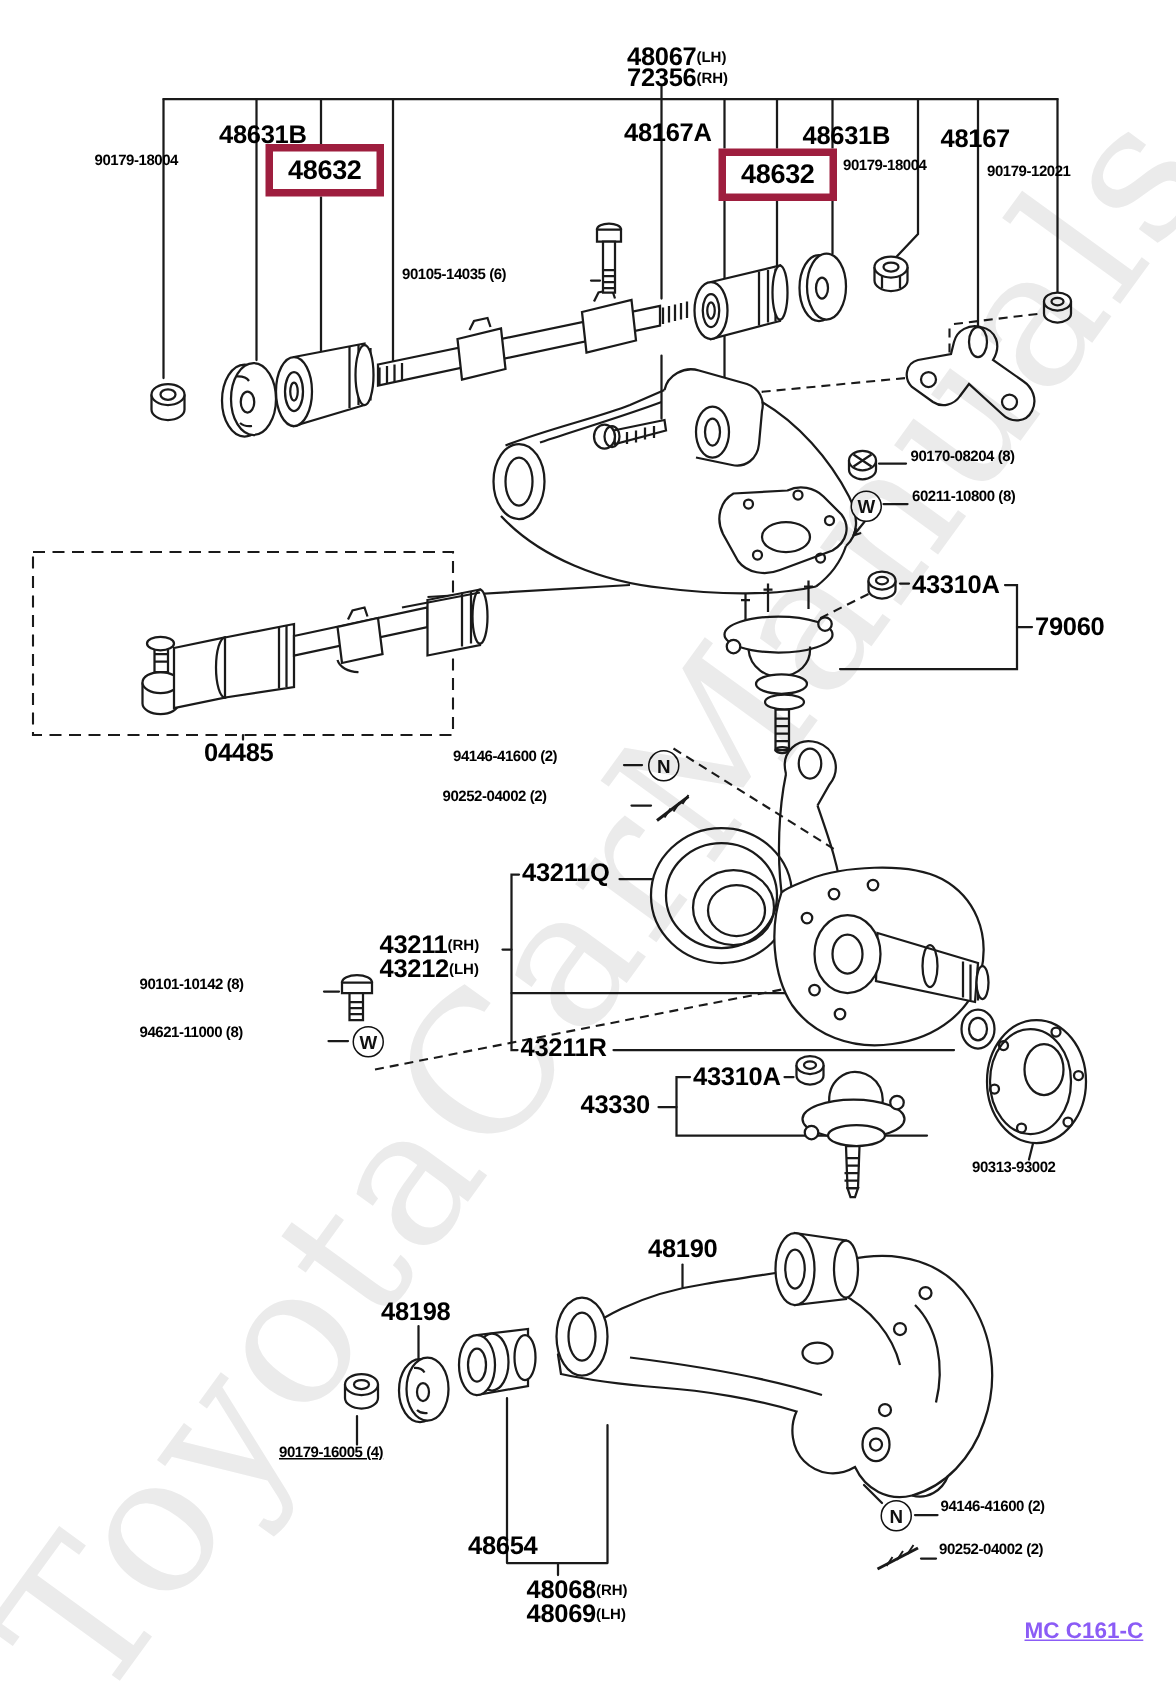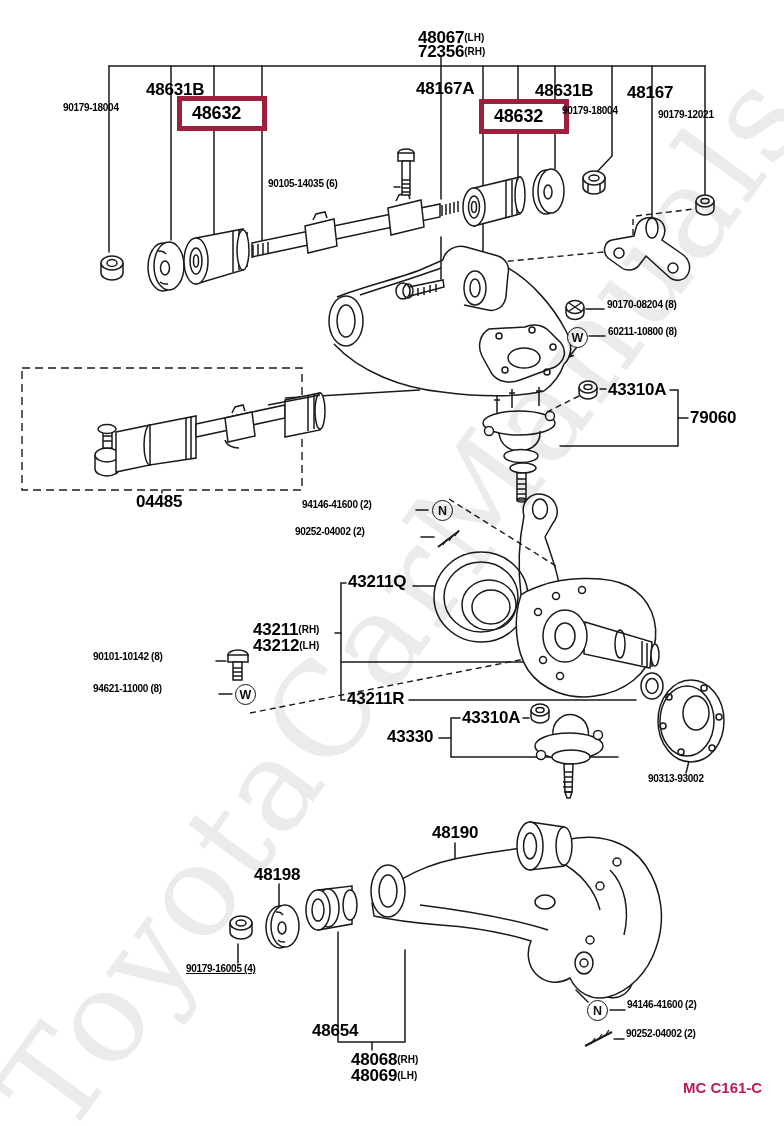--- a/index.html
+++ b/index.html
@@ -3,29 +3,29 @@
 <meta charset="utf-8">
 <style>
   html,body{margin:0;padding:0;background:#fff;}
   .stage{position:relative;width:784px;height:1126px;background:#fff;overflow:hidden;
          font-family:"Liberation Sans",sans-serif;}
   .stage svg{position:absolute;left:0;top:0;z-index:2;}
   .label{position:absolute;z-index:10;color:#000;font-weight:bold;white-space:nowrap;line-height:1;}
   .label.lg{font-size:17px;letter-spacing:-0.2px;}
   .label.md{font-size:10px;letter-spacing:-0.3px;}
   .label .sub{font-size:10px;vertical-align:2px;letter-spacing:0;}
-  .label.boxed{border:5px solid #9e1e3e;background:#fff;padding:3px 21px 4px 10px;font-size:18px;}
+  .label.boxed{border:5px solid #9e1e3e;background:#fff;padding:3px 10px 4px 10px;font-size:18px;}
   .circle-icon{position:absolute;z-index:9;width:19px;height:19px;border:1.8px solid #111;
                border-radius:50%;background:#fff;color:#111;font-size:12.5px;font-weight:bold;
                display:flex;align-items:center;justify-content:center;}
   .watermark{position:absolute;left:-30px;top:1071px;z-index:20;transform-origin:0 0;
              transform:rotate(-54deg);font-family:"DejaVu Serif",serif;font-size:128px;
              letter-spacing:3px;color:#ebebeb;white-space:nowrap;mix-blend-mode:multiply;
              pointer-events:none;}
-  .footer-code{position:absolute;z-index:10;font-size:15px;font-weight:bold;color:#be185d;}
+  .footer-code{position:absolute;z-index:10;font-size:15px;font-weight:bold;color:#8b5cf6;text-decoration:underline;}
 </style>
 </head>
 <body>
 
 <div class="stage">
 
 <svg width="784" height="1126" viewBox="0 0 784 1126">
 
   <g stroke="#1a1a1a" stroke-width="1.5" fill="none" stroke-linecap="round">
     <path d="M109 66 H705"></path>

